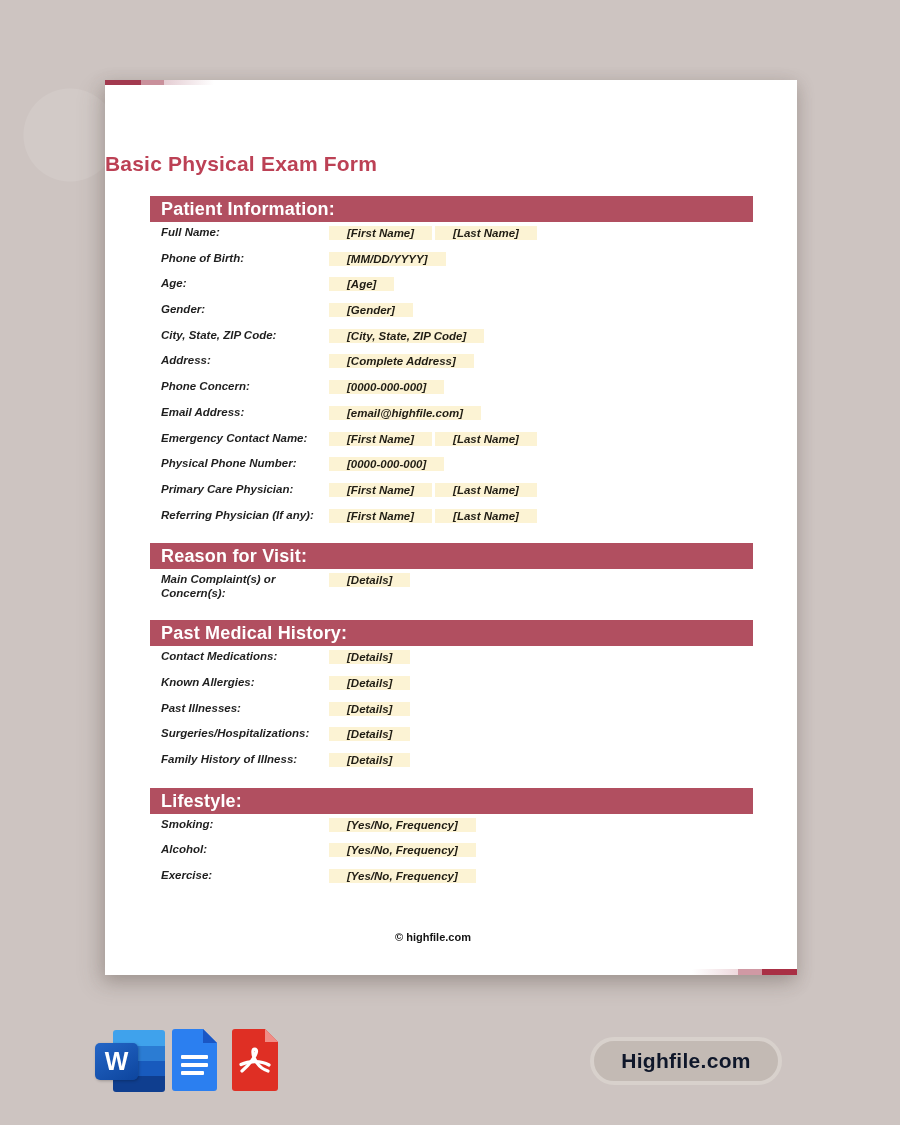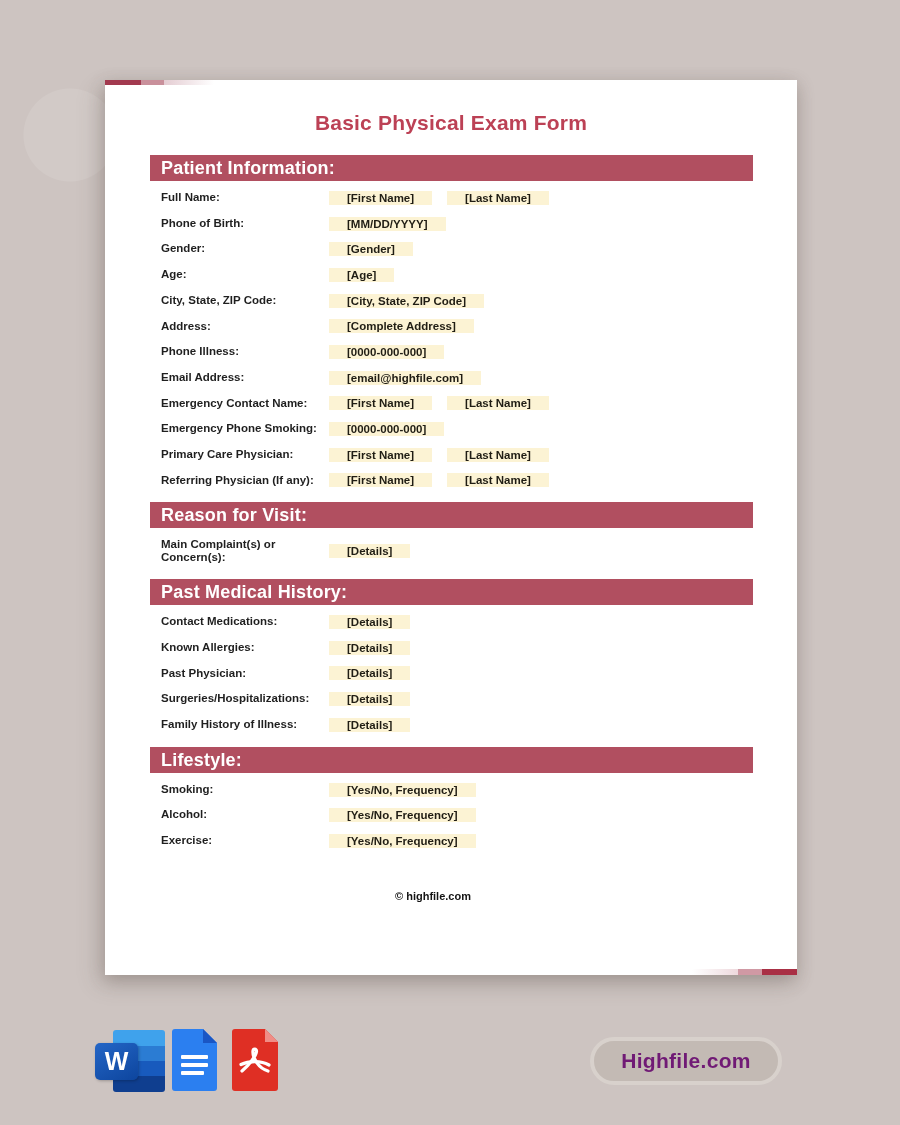--- a/index.html
+++ b/index.html
@@ -22,42 +22,42 @@
   .strip-top { top:0; left:0; height:5px; }
   .strip-top .s1 { width:36px; background:#a23a4f; }
   .strip-top .s2 { width:23px; background:#c9909b; }
   .strip-top .s3 { width:50px; background:linear-gradient(to right,#e4ccd2,rgba(255,255,255,0)); }
   .strip-bottom { bottom:0; right:0; height:6px; }
   .strip-bottom .s1 { width:46px; background:linear-gradient(to left,#eed9dd,rgba(255,255,255,0)); }
   .strip-bottom .s2 { width:24px; background:#d099a4; }
   .strip-bottom .s3 { width:35px; background:#a93045; }
 
   .doc-title {
-    margin:31px 0 20px 0; text-align:center;
+    margin:72px 0 20px 0; 
     font-size:21px; font-weight:bold; color:var(--title-color,#bc4155);
     line-height:24px; letter-spacing:.2px;
   }
   .content { margin:0 44px 0 45px; }
 
   .section-bar {
     margin-top:9px; height:26px; line-height:26px; padding-left:11px;
     background:var(--bar-color,#b14f60); color:#fff;
     font-size:18px; font-weight:bold; letter-spacing:.2px;
   }
   .section-bar:first-child { margin-top:0; }
   .rows { padding-top:4px; }
-  .row { display:flex; align-items:center; min-height:25.7px; }
+  .row { display:flex; min-height:25.7px;font-style:italic; }
   .row.tall { min-height:38px; }
   .label {
     flex:none; width:179px; padding-left:11px;
     font-size:11.5px; font-weight:bold; color:#1f1f1f; line-height:13.5px;
   }
   .value { font-size:11.5px; font-weight:bold; color:#201d14; line-height:14px; }
   .token { background:var(--hl-color,#fcf3d4); padding:1px 18px; }
-  .token + .token { margin-left:15px; }
+  .token + .token { margin-left:3px; }
 
   .copyright {
     margin-top:36px; text-align:center; padding-right:37px;
     font-size:11px; font-weight:bold; color:#141414;
   }
 
   
   .icon-box { position:absolute; cursor:pointer; }
 
   
@@ -100,21 +100,21 @@
     position:absolute; top:0; right:0; width:13px; height:13px; background:#f08d86;
     clip-path:polygon(0 0, 100% 100%, 0 100%);
   }
   .pdf-glyph { position:absolute; left:5px; top:16px; }
 
   
   .brand-pill {
     position:absolute; left:590px; top:1037px; width:192px; height:48px;
     border-radius:24px; background:#c3bab4; border:4px solid #d8d1cc;
     display:flex; align-items:center; justify-content:center;
-    color:#701a75; font-size:21px; font-weight:bold; letter-spacing:.3px;
+    color:#0f172a; font-size:21px; font-weight:bold; letter-spacing:.3px;
     cursor:pointer;
   }
 </style>
 </head>
 <body>
 
 <div class="page">
 
   <div class="strip strip-top">
     <div class="s1"></div>
@@ -130,49 +130,49 @@
         <div class="rows">
           <div class="row">
             <div class="label">Full Name:</div>
             <div class="value"><span class="token">[First Name]</span><span class="token">[Last Name]</span></div>
           </div>
           <div class="row">
             <div class="label">Phone of Birth:</div>
             <div class="value"><span class="token">[MM/DD/YYYY]</span></div>
           </div>
           <div class="row">
+            <div class="label">Age:</div>
+            <div class="value"><span class="token">[Age]</span></div>
+          </div>
+          <div class="row">
             <div class="label">Gender:</div>
             <div class="value"><span class="token">[Gender]</span></div>
           </div>
           <div class="row">
-            <div class="label">Age:</div>
-            <div class="value"><span class="token">[Age]</span></div>
-          </div>
-          <div class="row">
             <div class="label">City, State, ZIP Code:</div>
             <div class="value"><span class="token">[City, State, ZIP Code]</span></div>
           </div>
           <div class="row">
             <div class="label">Address:</div>
             <div class="value"><span class="token">[Complete Address]</span></div>
           </div>
           <div class="row">
-            <div class="label">Phone Illness:</div>
+            <div class="label">Phone Concern:</div>
             <div class="value"><span class="token">[0000-000-000]</span></div>
           </div>
           <div class="row">
             <div class="label">Email Address:</div>
             <div class="value"><span class="token">[email@highfile.com]</span></div>
           </div>
           <div class="row">
             <div class="label">Emergency Contact Name:</div>
             <div class="value"><span class="token">[First Name]</span><span class="token">[Last Name]</span></div>
           </div>
           <div class="row">
-            <div class="label">Emergency Phone Smoking:</div>
+            <div class="label">Physical Phone Number:</div>
             <div class="value"><span class="token">[0000-000-000]</span></div>
           </div>
           <div class="row">
             <div class="label">Primary Care Physician:</div>
             <div class="value"><span class="token">[First Name]</span><span class="token">[Last Name]</span></div>
           </div>
           <div class="row">
             <div class="label">Referring Physician (If any):</div>
             <div class="value"><span class="token">[First Name]</span><span class="token">[Last Name]</span></div>
           </div>
@@ -188,21 +188,21 @@
         <div class="rows">
           <div class="row">
             <div class="label">Contact Medications:</div>
             <div class="value"><span class="token">[Details]</span></div>
           </div>
           <div class="row">
             <div class="label">Known Allergies:</div>
             <div class="value"><span class="token">[Details]</span></div>
           </div>
           <div class="row">
-            <div class="label">Past Physician:</div>
+            <div class="label">Past Illnesses:</div>
             <div class="value"><span class="token">[Details]</span></div>
           </div>
           <div class="row">
             <div class="label">Surgeries/Hospitalizations:</div>
             <div class="value"><span class="token">[Details]</span></div>
           </div>
           <div class="row">
             <div class="label">Family History of Illness:</div>
             <div class="value"><span class="token">[Details]</span></div>
           </div>

